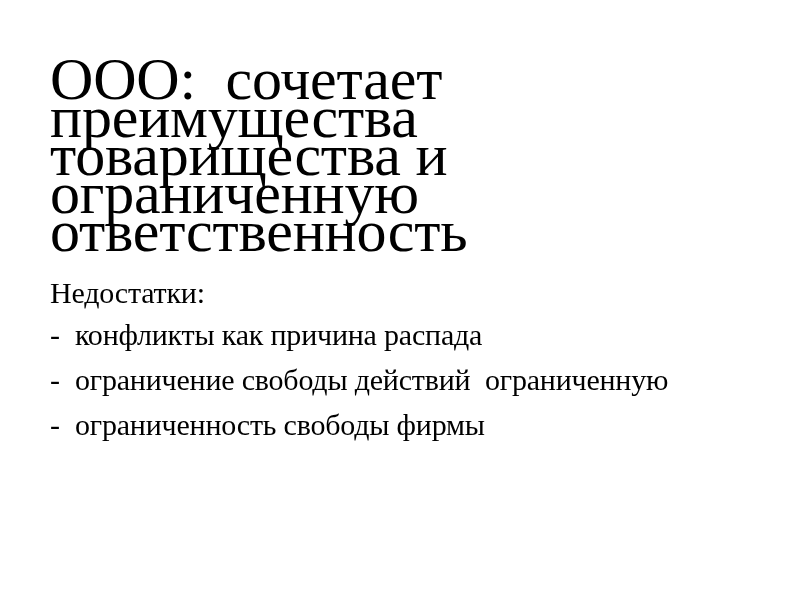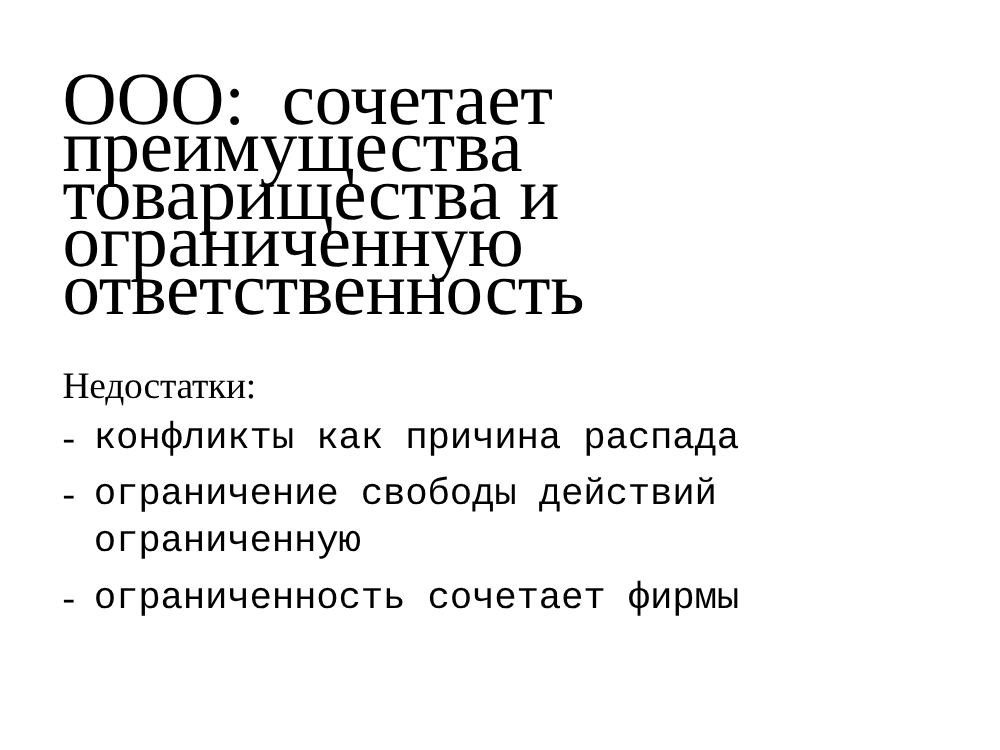--- a/index.html
+++ b/index.html
@@ -27,21 +27,21 @@
     font-size: 30px;
     line-height: 38px;
   }
   .title {
     margin: 0;
     font-weight: normal;
     white-space: pre-wrap;
     letter-spacing: -0.2px;
   }
   .subheading {
-    margin: 40px 0 4px 0;
+    margin: 24px 0 4px 0;
     white-space: pre-wrap;
     letter-spacing: -0.2px;
   }
   .bullet-list {
     margin: 0;
     padding: 0;
     list-style: none;
   }
   .bullet-item {
     display: flex;
@@ -50,21 +50,20 @@
   }
   .bullet-marker {
     flex: none;
     width: 25px;
     white-space: pre-wrap;
   }
   .bullet-text {
     flex: 1;
     white-space: pre-wrap;
     letter-spacing: -0.2px;
-    font-family: Liberation Mono, monospace;
   }
 </style>
 </head>
 <body>
 
 <div class="slide">
   <div class="content">
 
     <h1 class="title">ООО:  сочетает  преимущества товарищества и
 ограниченную ответственность</h1>
@@ -75,18 +74,18 @@
       <li class="bullet-item">
         <span class="bullet-marker">-</span>
         <span class="bullet-text">конфликты как причина распада</span>
       </li>
       <li class="bullet-item">
         <span class="bullet-marker">-</span>
         <span class="bullet-text">ограничение свободы действий  ограниченную</span>
       </li>
       <li class="bullet-item">
         <span class="bullet-marker">-</span>
-        <span class="bullet-text">ограниченность сочетает фирмы</span>
+        <span class="bullet-text">ограниченность свободы фирмы</span>
       </li>
     </ul>
 
   </div>
 </div>
 
 </body></html>

